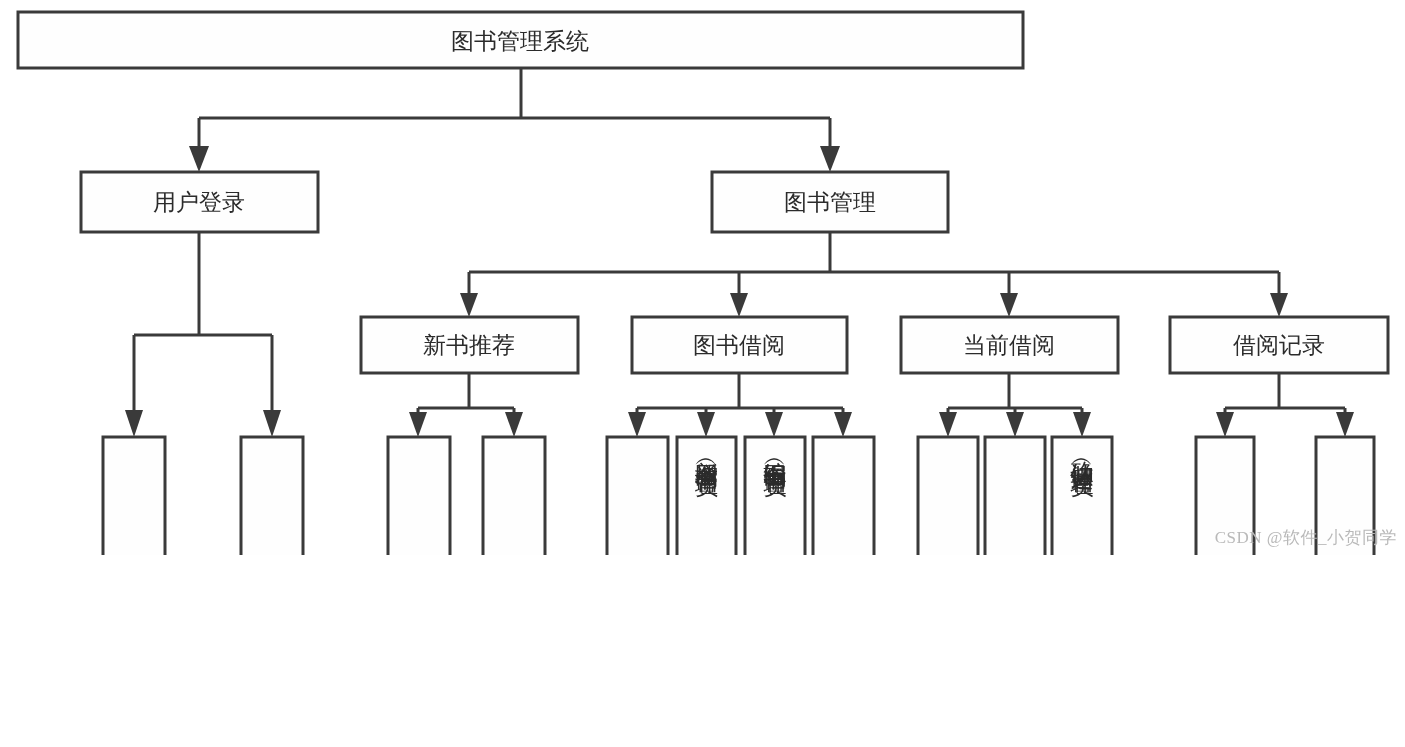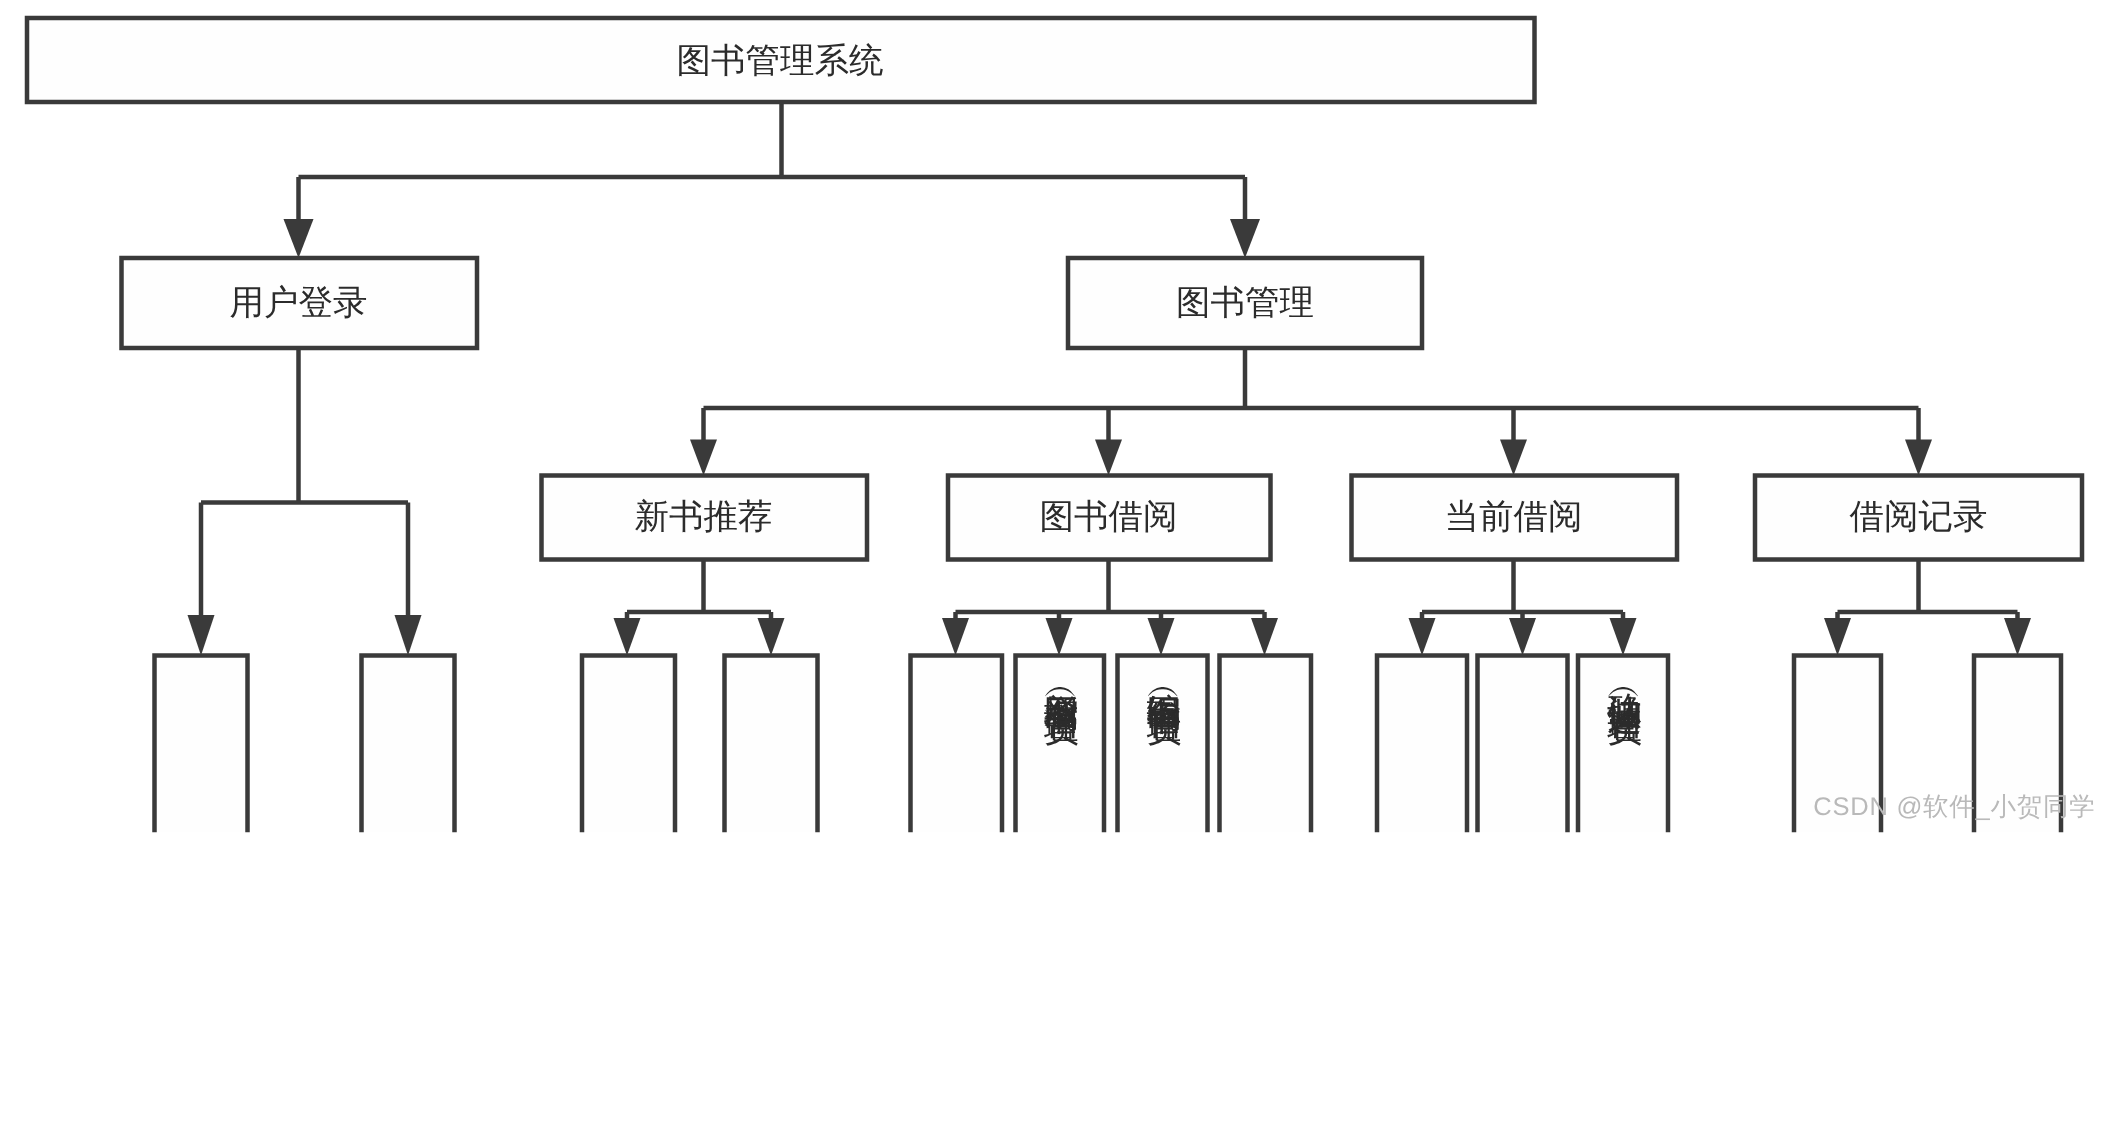--- a/index.html
+++ b/index.html
@@ -43,21 +43,21 @@
     font-family: "DejaVu Sans", "Liberation Sans", sans-serif;
     font-size: 23px;
     fill: #2b2b2b;
     text-anchor: middle;
     dominant-baseline: middle;
   }
   .watermark {
     position: absolute;
     right: 8px;
     bottom: 6px;
-    font-family: Liberation Sans, sans-serif;
+    font-family: Liberation Serif, serif;
     font-size: 17px;
     color: #b9b9b9;
     letter-spacing: 0.5px;
     white-space: nowrap;
     pointer-events: none;
   }
 </style>
 </head>
 <body>
 

